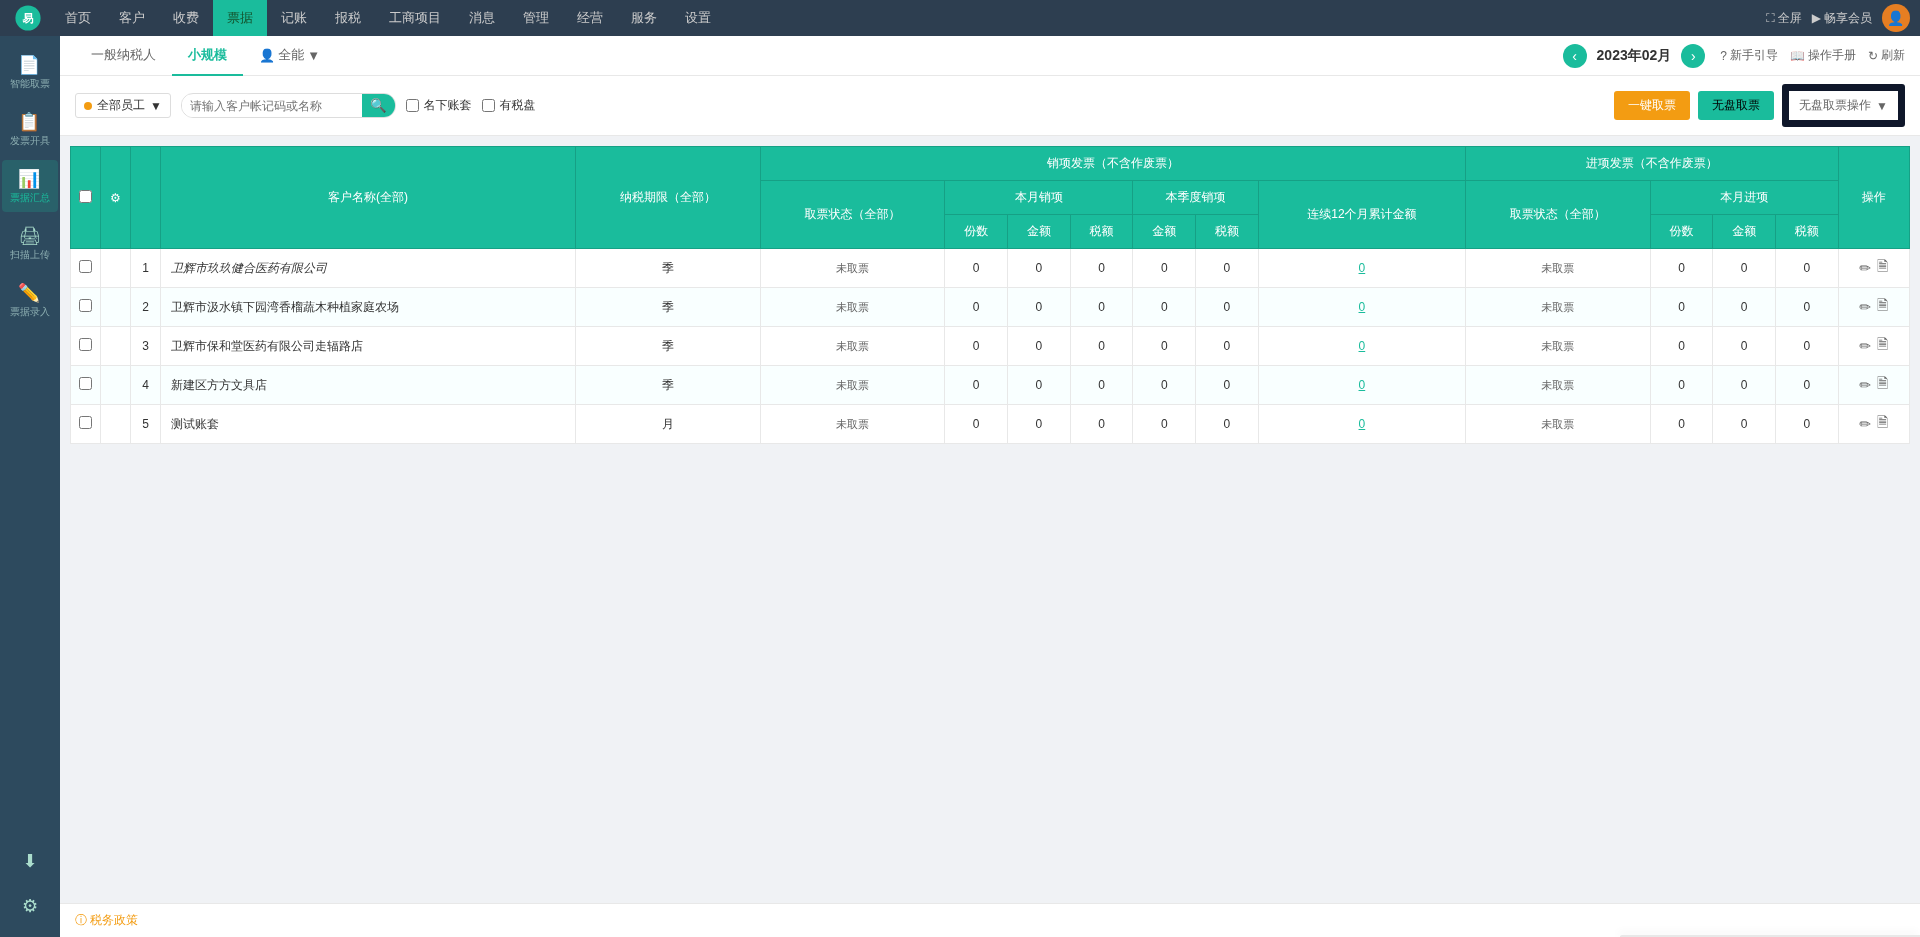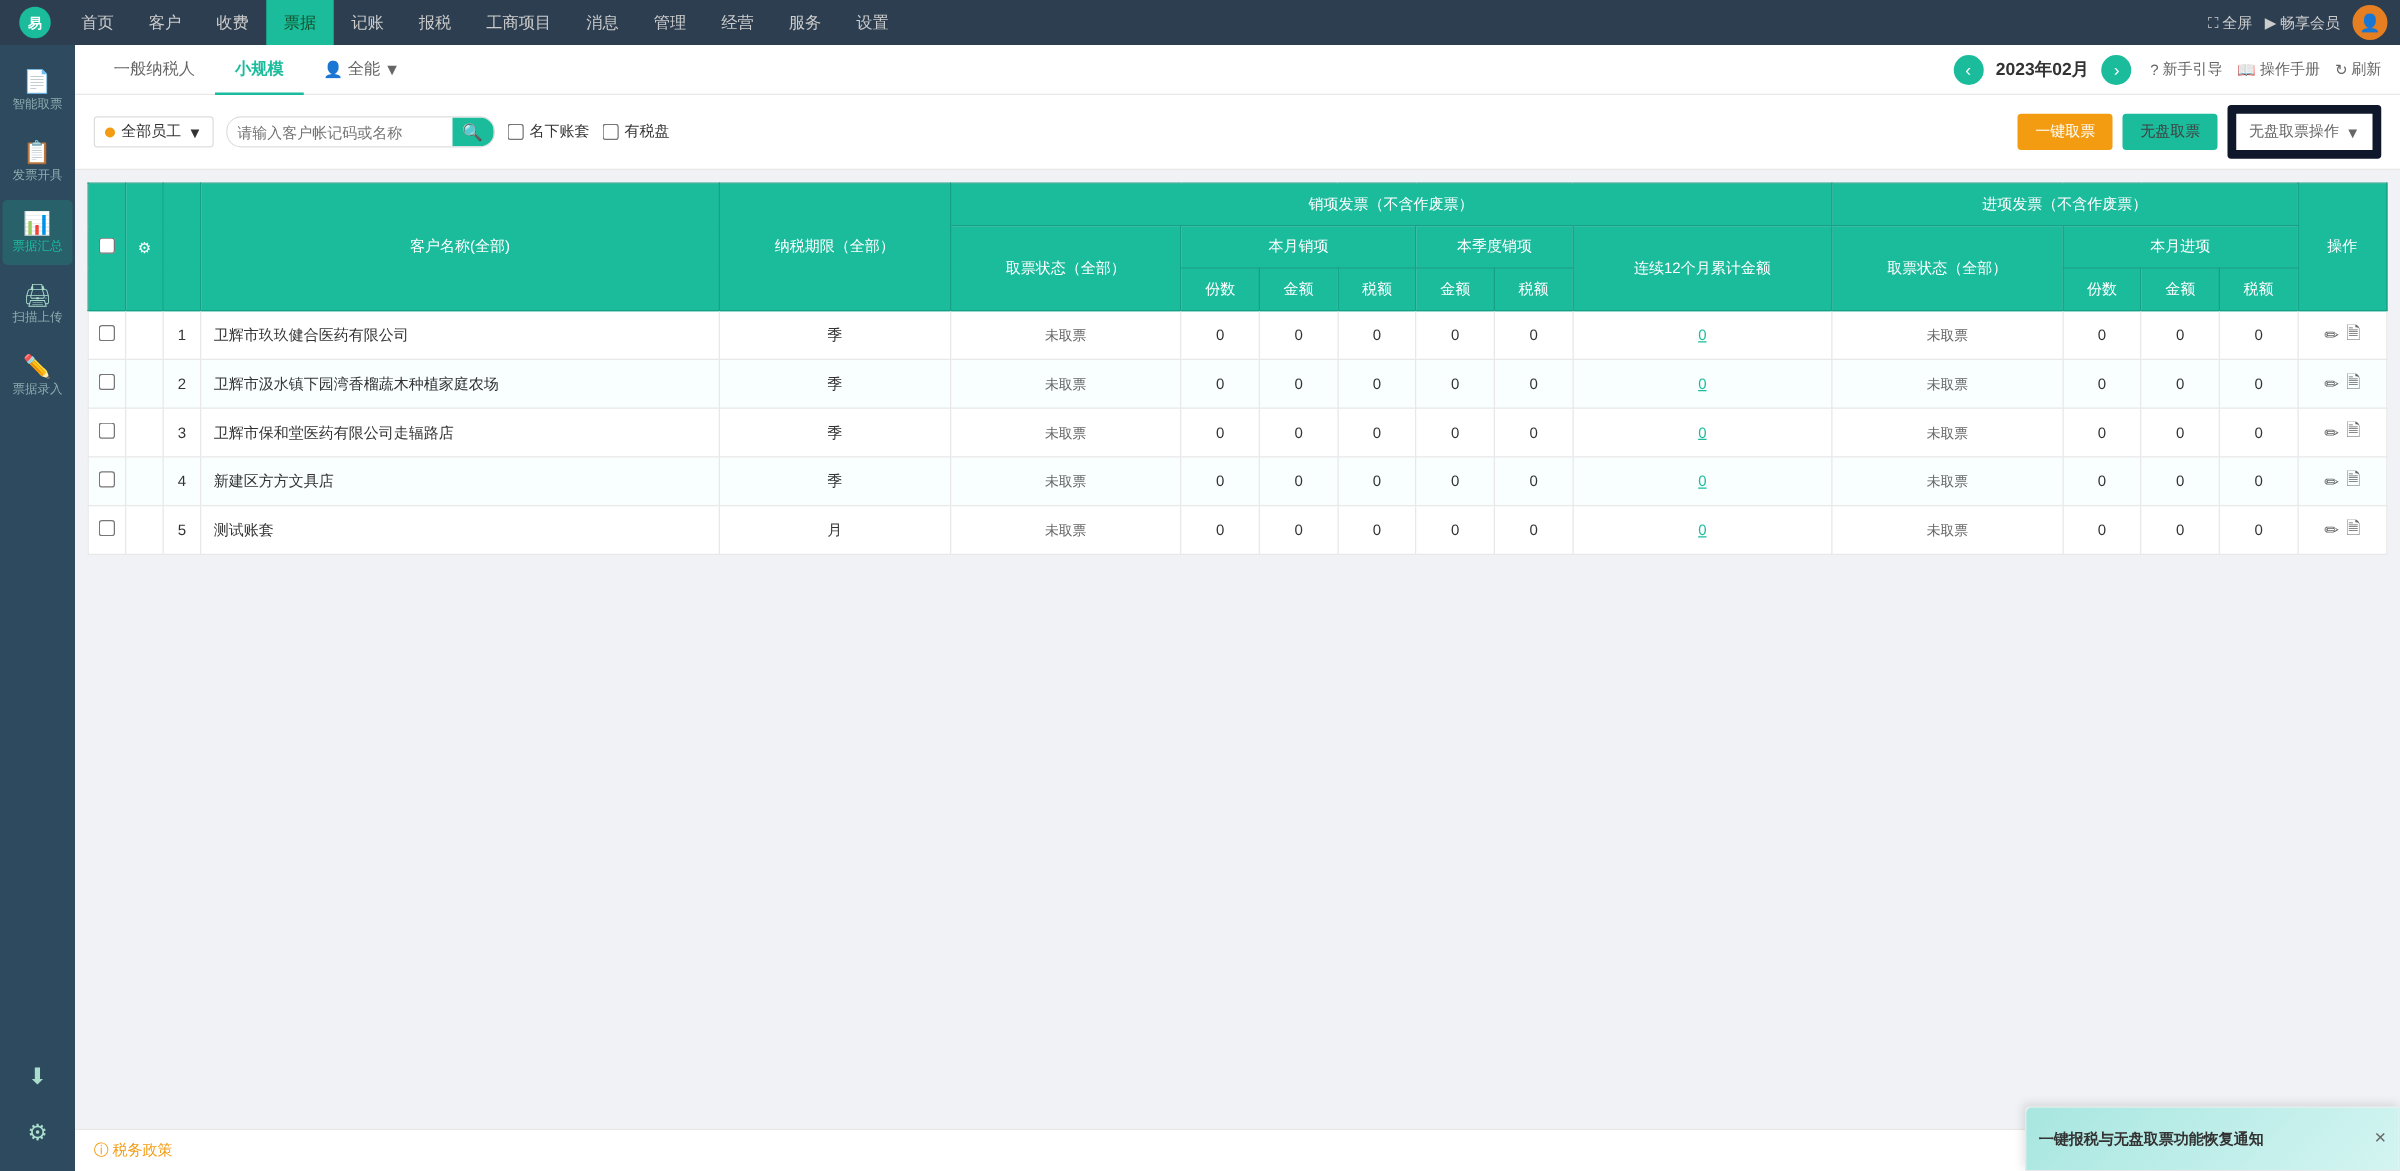--- a/index.html
+++ b/index.html
@@ -43,21 +43,21 @@
     
     .toolbar { background: #fff; padding: 8px 15px; display: flex; align-items: center; gap: 10px; border-bottom: 1px solid #e8e8e8; }
     .employee-select { display: flex; align-items: center; gap: 5px; border: 1px solid #ddd; border-radius: 3px; padding: 3px 8px; cursor: pointer; background: #fff; }
     .employee-select .dot { width: 8px; height: 8px; background: #f39c12; border-radius: 50%; }
     .search-box { display: flex; align-items: center; border: 1px solid #ddd; border-radius: 12px; overflow: hidden; }
     .search-box input { border: none; outline: none; padding: 4px 8px; font-size: 12px; width: 180px; }
     .search-box .search-btn { background: #1abc9c; border: none; color: #fff; padding: 4px 8px; cursor: pointer; }
     .checkbox-label { display: flex; align-items: center; gap: 5px; cursor: pointer; }
     .toolbar-right { margin-left: auto; display: flex; align-items: center; gap: 8px; }
     .btn-orange { background: #f39c12; color: #fff; border: none; padding: 6px 14px; border-radius: 3px; cursor: pointer; font-size: 12px; }
-    .btn-teal { background: #1abc9c; color: #404040; border: none; padding: 6px 14px; border-radius: 3px; cursor: pointer; font-size: 12px; }
+    .btn-teal { background: #1abc9c; color: #000000; border: none; padding: 6px 14px; border-radius: 3px; cursor: pointer; font-size: 12px; }
     .btn-dropdown { background: #fff; color: #666; border: 7px solid #0f172a; padding: 6px 10px; border-radius: 3px; cursor: pointer; font-size: 12px; display: flex; align-items: center; gap: 5px; }
 
     
     .table-container { flex: 1; overflow: auto; padding: 10px; }
     table { width: 100%; border-collapse: collapse; background: #fff; }
     thead th { background: #1abc9c; color: #fff; padding: 8px 6px; text-align: center; font-size: 12px; font-weight: normal; border: 1px solid #16a085; white-space: nowrap; }
     tbody td { padding: 7px 6px; text-align: center; font-size: 12px; border: 1px solid #e8e8e8; white-space: nowrap; }
     tbody tr:nth-child(even) { background: #f9ffff; }
     .status-badge { color: #666; font-size: 11px; }
     .link-value { color: #1abc9c; text-decoration: underline; cursor: pointer; }
@@ -244,21 +244,21 @@
             <th>份数</th>
             <th>金额</th>
             <th>税额</th>
           </tr>
         </thead>
         <tbody id="table-body">
         <tr>
       <td><input type="checkbox" style=""></td>
       <td></td>
       <td>1</td>
-      <td style="text-align:left;padding-left:10px;">卫辉市玖玖健合医药有限公司</td>
+      <td style="text-align:left;padding-left:10px;font-style:italic;">卫辉市玖玖健合医药有限公司</td>
       <td>季</td>
       <td class="status-badge">未取票</td>
       <td>0</td>
       <td>0</td>
       <td>0</td>
       <td>0</td>
       <td>0</td>
       <td><span class="link-value">0</span></td>
       <td class="status-badge">未取票</td>
       <td>0</td>
@@ -374,17 +374,13 @@
     <div class="footer">
       <div class="footer-link">
         <span>ⓘ</span>
         <span>税务政策</span>
       </div>
     </div>
   </div>
 </div>
 
 <div class="notification-popup">
-  <div class="notification-header">
-    <span class="notification-title">一键报税与无盘取票功能恢复通知</span>
-    <span class="notification-close">×</span>
-  </div>
 </div>
 
 </body></html>

